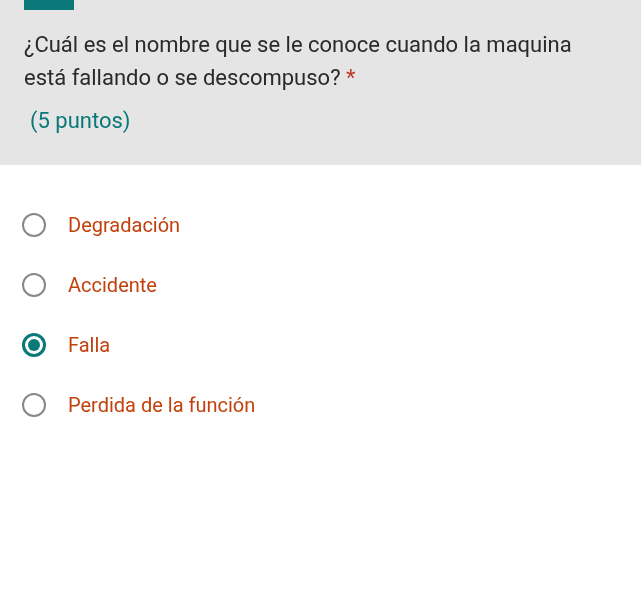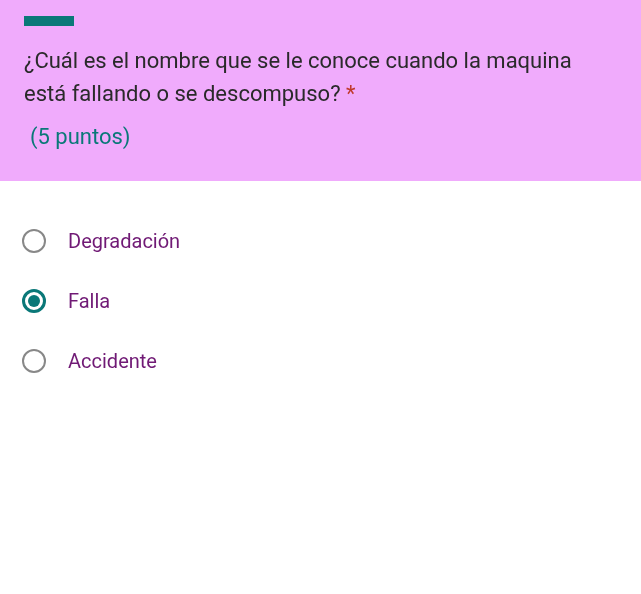--- a/index.html
+++ b/index.html
@@ -8,22 +8,22 @@
       padding: 0;
     }
     body {
       font-family: -apple-system, BlinkMacSystemFont, 'Segoe UI', Roboto, Arial, sans-serif;
       background: #ffffff;
       width: 641px;
       height: 594px;
       overflow: hidden;
     }
     .question-header {
-      background: #f0abfc;
-      padding: 16px 24px 28px 24px;
+      background: #e5e5e5;
+      padding: 0 24px 28px 24px;
     }
     .progress-bar {
       width: 50px;
       height: 10px;
       background: #0a7878;
       margin-bottom: 18px;
     }
     .question-text {
       font-size: 22px;
       line-height: 1.5;
@@ -68,40 +68,44 @@
       top: 50%;
       left: 50%;
       transform: translate(-50%, -50%);
       width: 12px;
       height: 12px;
       background: #0a7878;
       border-radius: 50%;
     }
     .option-label {
       font-size: 20px;
-      color: #701a75;
+      color: #c2410c;
     }
   </style>
 </head>
 <body>
 
 <div class="question-header">
   <div class="progress-bar"></div>
   <div class="question-text">
     <span>¿Cuál es el nombre que se le conoce cuando la maquina está fallando o se descompuso? </span><span class="required-asterisk">*</span>
   </div>
   <div class="points">(5 puntos)</div>
 </div>
 
 <div class="options">
   <div class="option">
     <div class="radio"></div>
     <span class="option-label">Degradación</span>
   </div>
   <div class="option">
+    <div class="radio"></div>
+    <span class="option-label">Accidente</span>
+  </div>
+  <div class="option">
     <div class="radio selected"></div>
     <span class="option-label">Falla</span>
   </div>
   <div class="option">
     <div class="radio"></div>
-    <span class="option-label">Accidente</span>
+    <span class="option-label">Perdida de la función</span>
   </div>
 </div>
 
 </body></html>

